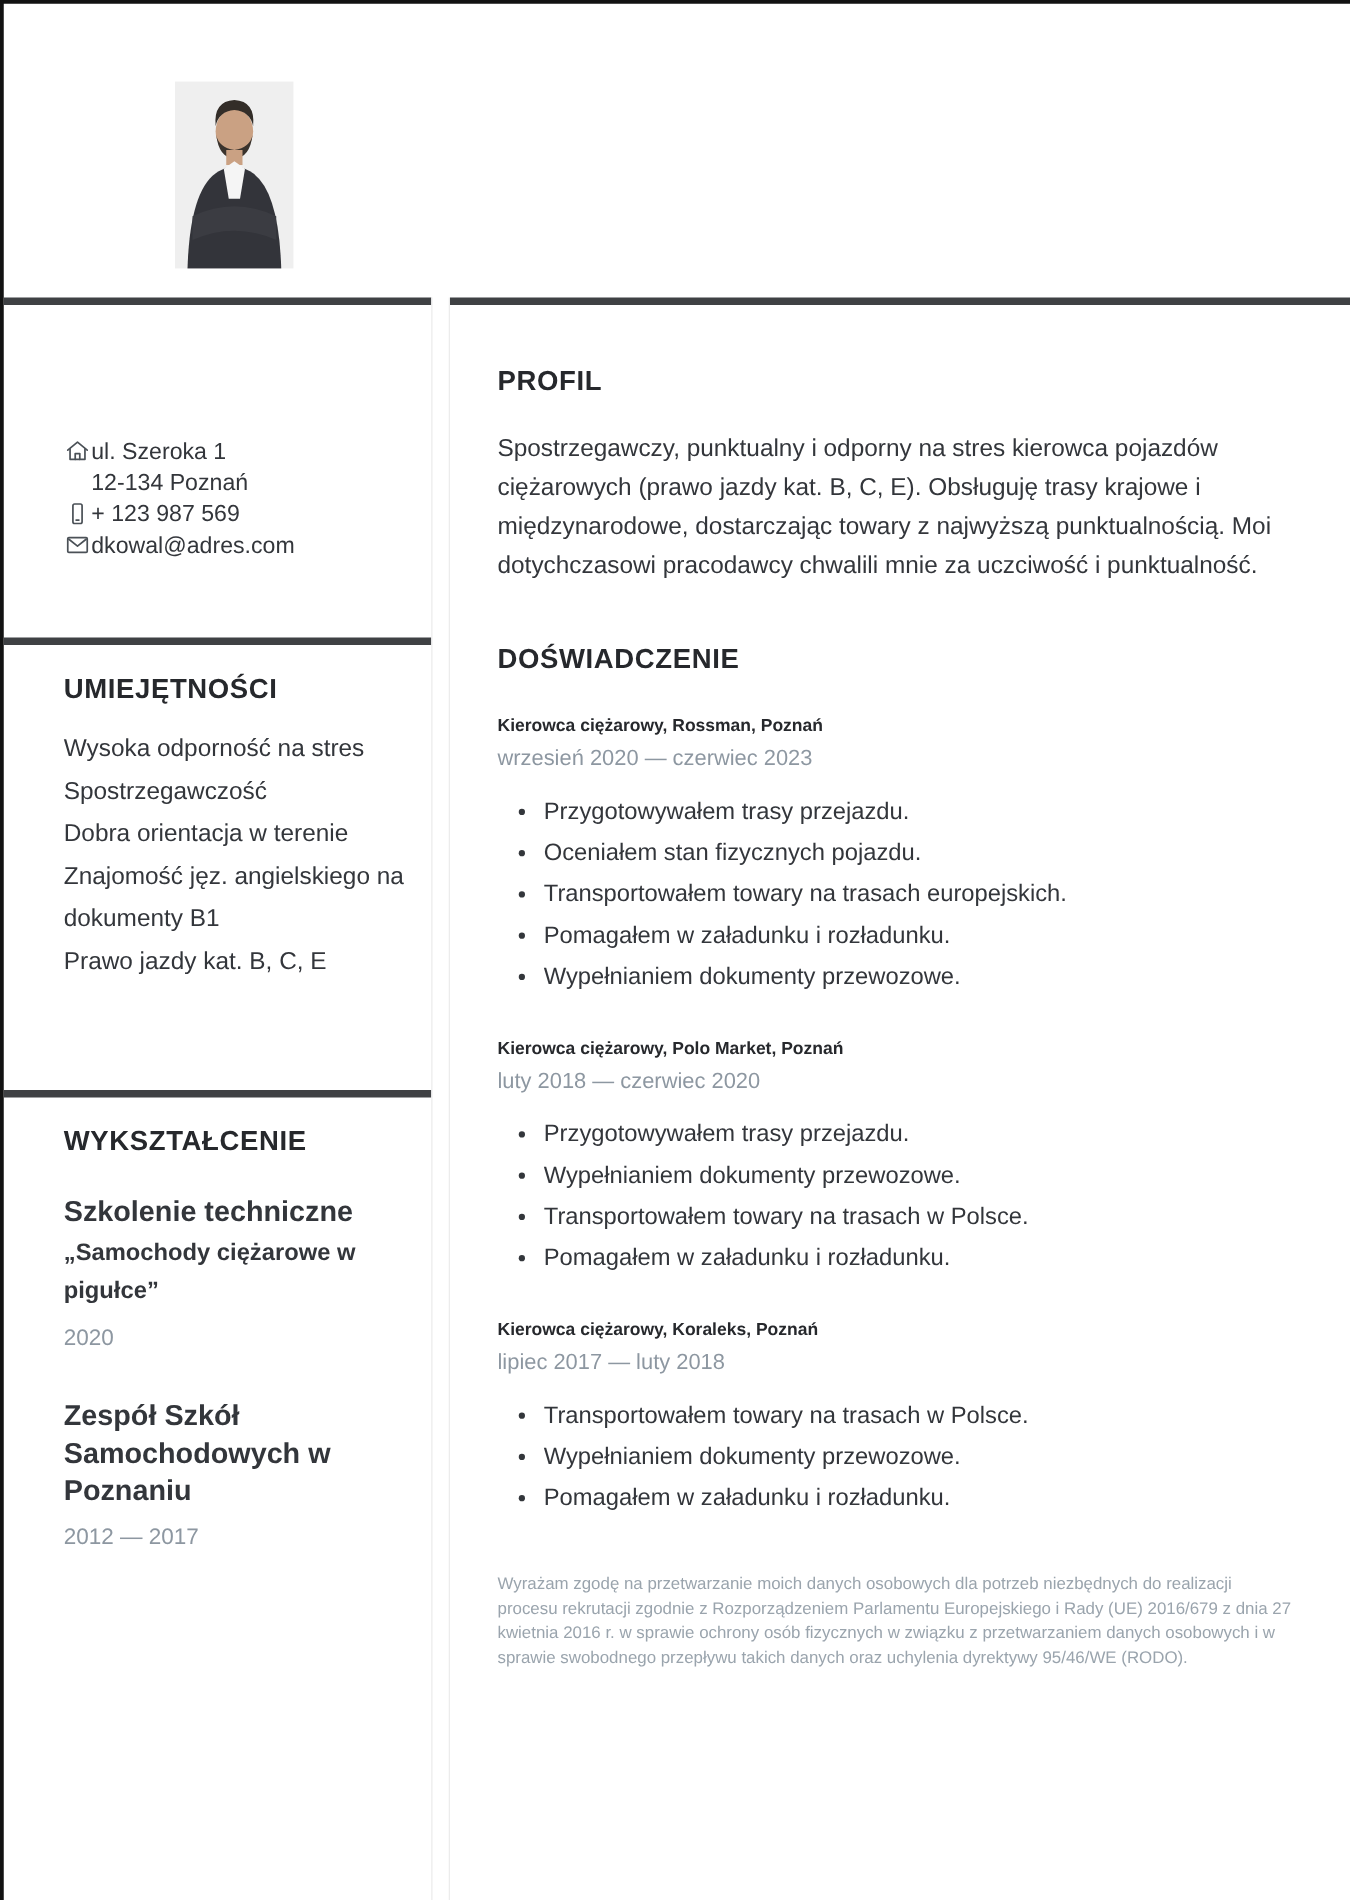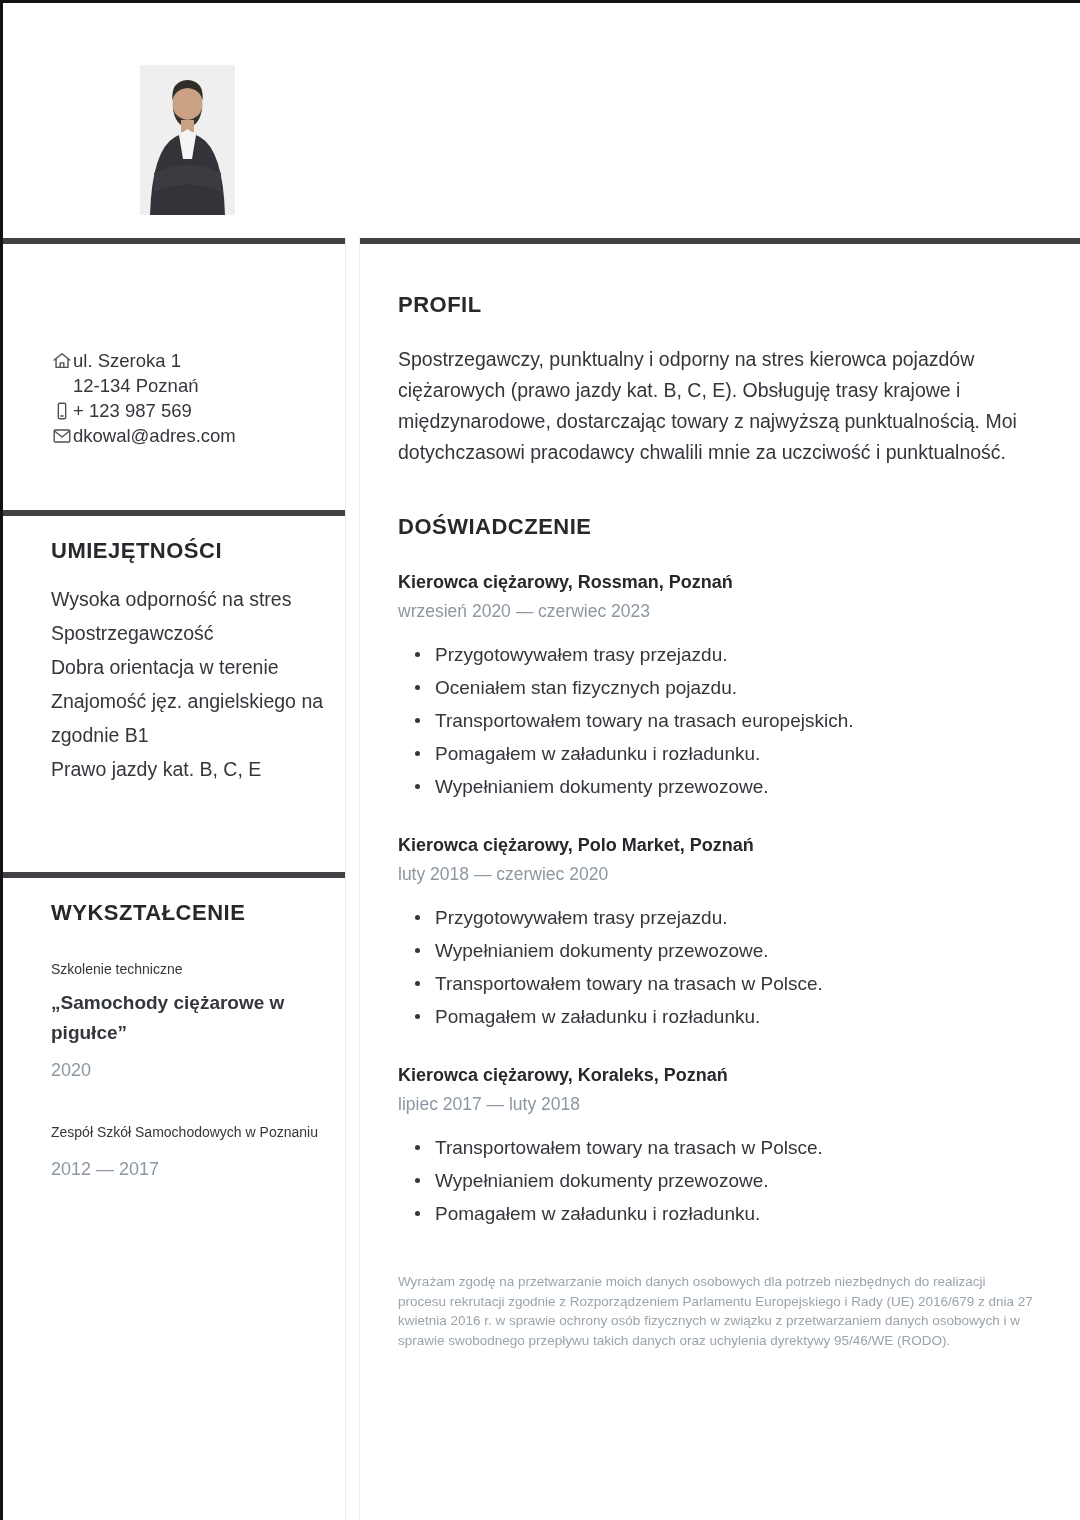--- a/index.html
+++ b/index.html
@@ -55,32 +55,32 @@
     font-size:22px; font-weight:bold; letter-spacing:0.5px;
     color:var(--heading, #26282c);
   }
   .side-heading { margin-top:22px; }
 
   .skills-list { list-style:none; margin-top:18px; }
   .skills-list li { font-size:19.5px; line-height:34px; }
 
   .edu-entry { margin-top:28px; }
   .edu-entry + .edu-entry { margin-top:36px; }
-  .edu-title { font-size:14px; font-weight:normal; line-height:30px; }
+  .edu-title { font-size:23px; font-weight:bold; line-height:30px; }
   .edu-subtitle { font-size:19px; font-weight:bold; line-height:30px; margin-top:4px; }
   .edu-dates { margin-top:12px; font-size:18px; color:var(--muted, #8d97a1); }
 
   
   .right-pad { padding:0 26px 0 38px; }
   .main-heading.profile { margin-top:48px; }
   .profile-text { margin-top:26px; font-size:19.5px; line-height:31px; color:var(--text, #33363b); }
   .main-heading.experience { margin-top:46px; }
 
   .job { margin-top:32px; }
-  .job-name { font-size:18px; font-weight:bold; color:var(--heading, #26282c); }
+  .job-name { font-size:14px; font-weight:bold; color:var(--heading, #26282c); }
   .job-dates { margin-top:8px; font-size:17.5px; color:var(--muted, #8d97a1); }
   .job-bullets { list-style:none; margin-top:16px; }
   .job-bullets li {
     position:relative; padding-left:37px;
     font-size:19px; line-height:33px;
   }
   .job-bullets li::before {
     content:""; position:absolute; left:17px; top:14px;
     width:5px; height:5px; border-radius:50%;
     background:var(--text, #33363b);
@@ -154,21 +154,21 @@
       </div>
 
       <section class="side-section skills">
         <div class="rule"></div>
         <div class="left-pad">
           <h2 class="side-heading">UMIEJĘTNOŚCI</h2>
           <ul class="skills-list">
             <li>Wysoka odporność na stres</li>
             <li>Spostrzegawczość</li>
             <li>Dobra orientacja w terenie</li>
-            <li>Znajomość jęz. angielskiego na zgodnie B1</li>
+            <li>Znajomość jęz. angielskiego na dokumenty B1</li>
             <li>Prawo jazdy kat. B, C, E</li>
           </ul>
         </div>
       </section>
 
       <section class="side-section education">
         <div class="rule"></div>
         <div class="left-pad">
           <h2 class="side-heading">WYKSZTAŁCENIE</h2>
           <div class="edu-entry">

